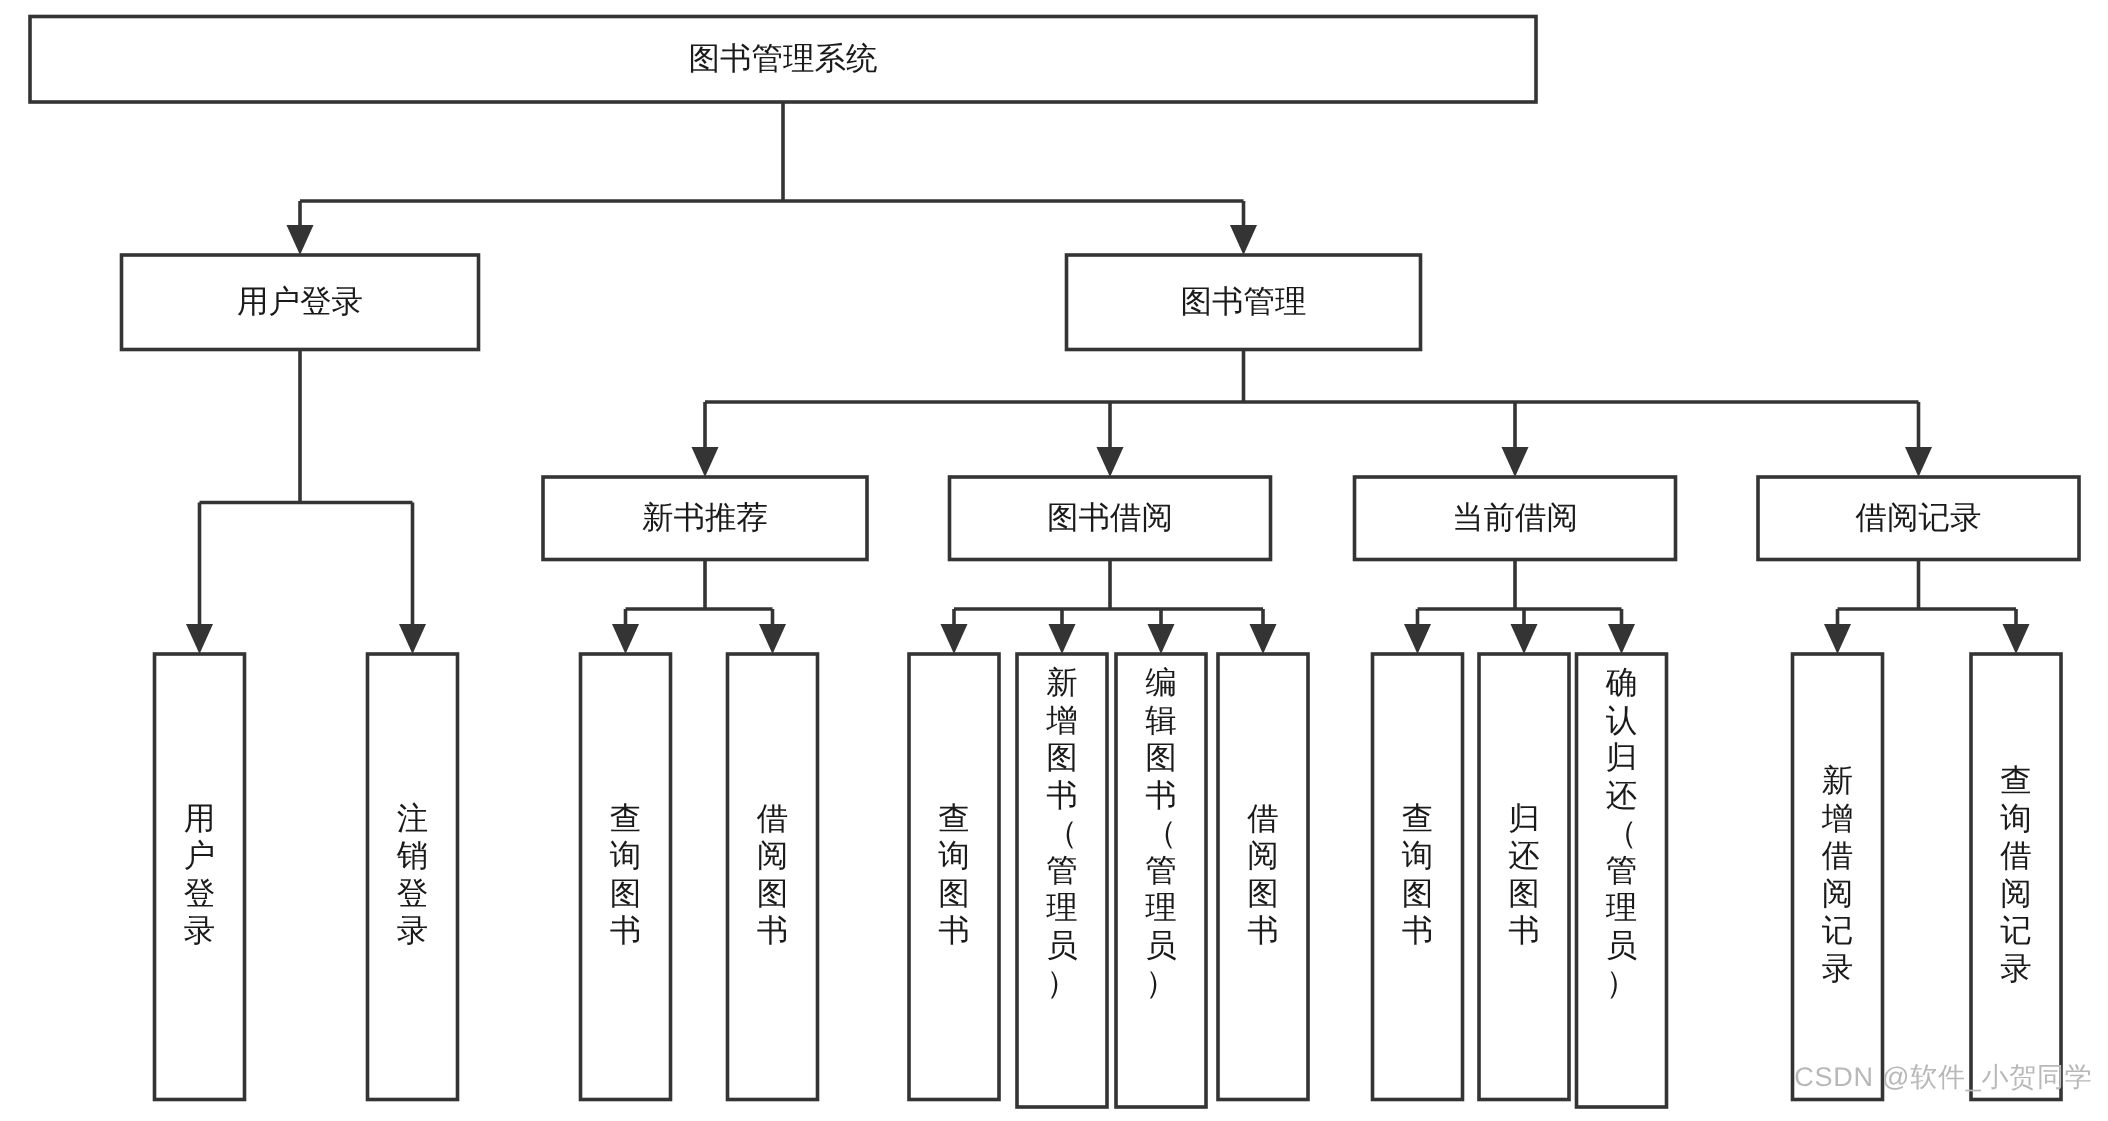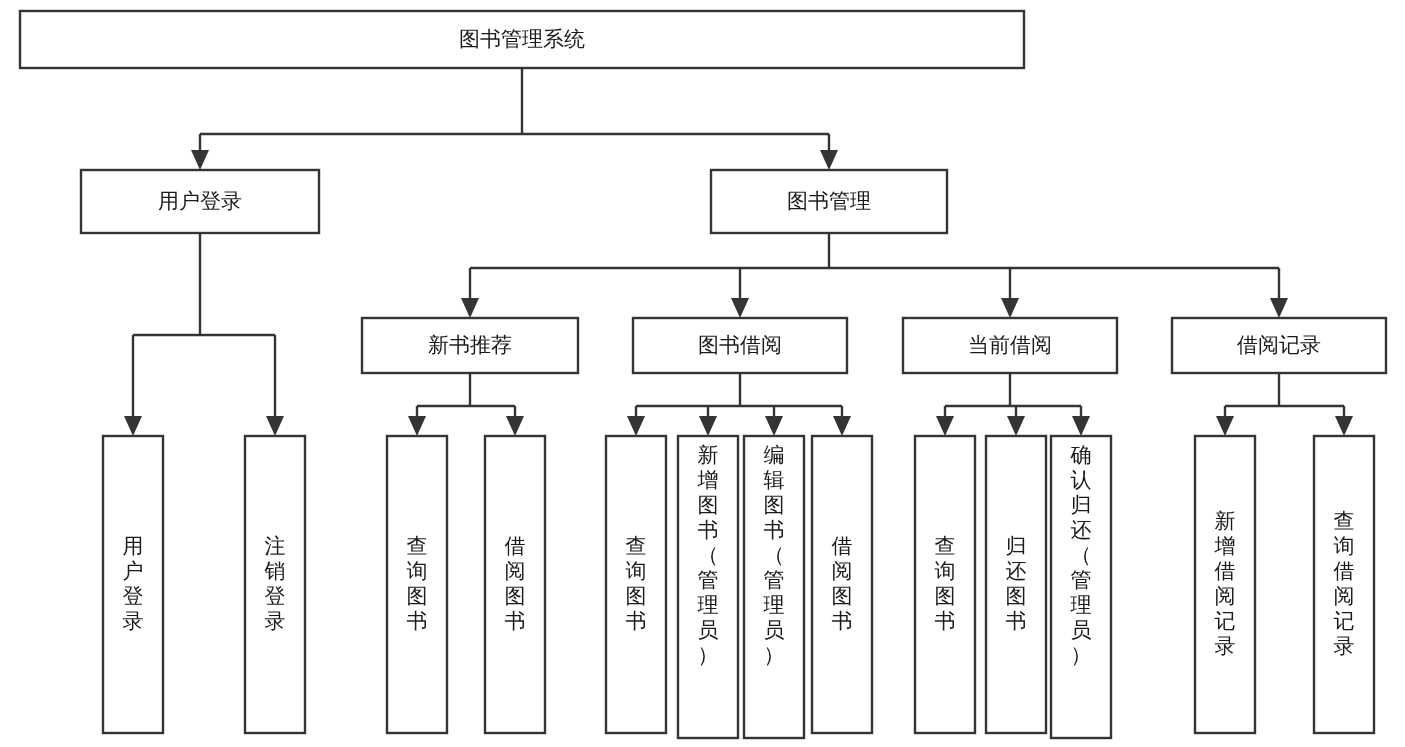--- a/index.html
+++ b/index.html
@@ -203,13 +203,14 @@
           <rect x="1195" y="436" width="60" height="297" class="node-box"></rect>
           <text x="1225" class="node-label-v" y="527.5"><tspan x="1225" dy="0">新</tspan><tspan x="1225" dy="25">增</tspan><tspan x="1225" dy="25">借</tspan><tspan x="1225" dy="25">阅</tspan><tspan x="1225" dy="25">记</tspan><tspan x="1225" dy="25">录</tspan></text>
         </g>
         <g>
           <rect x="1314" y="436" width="60" height="297" class="node-box"></rect>
           <text x="1344" class="node-label-v" y="527.5"><tspan x="1344" dy="0">查</tspan><tspan x="1344" dy="25">询</tspan><tspan x="1344" dy="25">借</tspan><tspan x="1344" dy="25">阅</tspan><tspan x="1344" dy="25">记</tspan><tspan x="1344" dy="25">录</tspan></text>
         </g>
       </g>
   </svg>
 
+  <div class="watermark-text">CSDN @软件_小贺同学</div>
 </div>
 
 </body></html>

